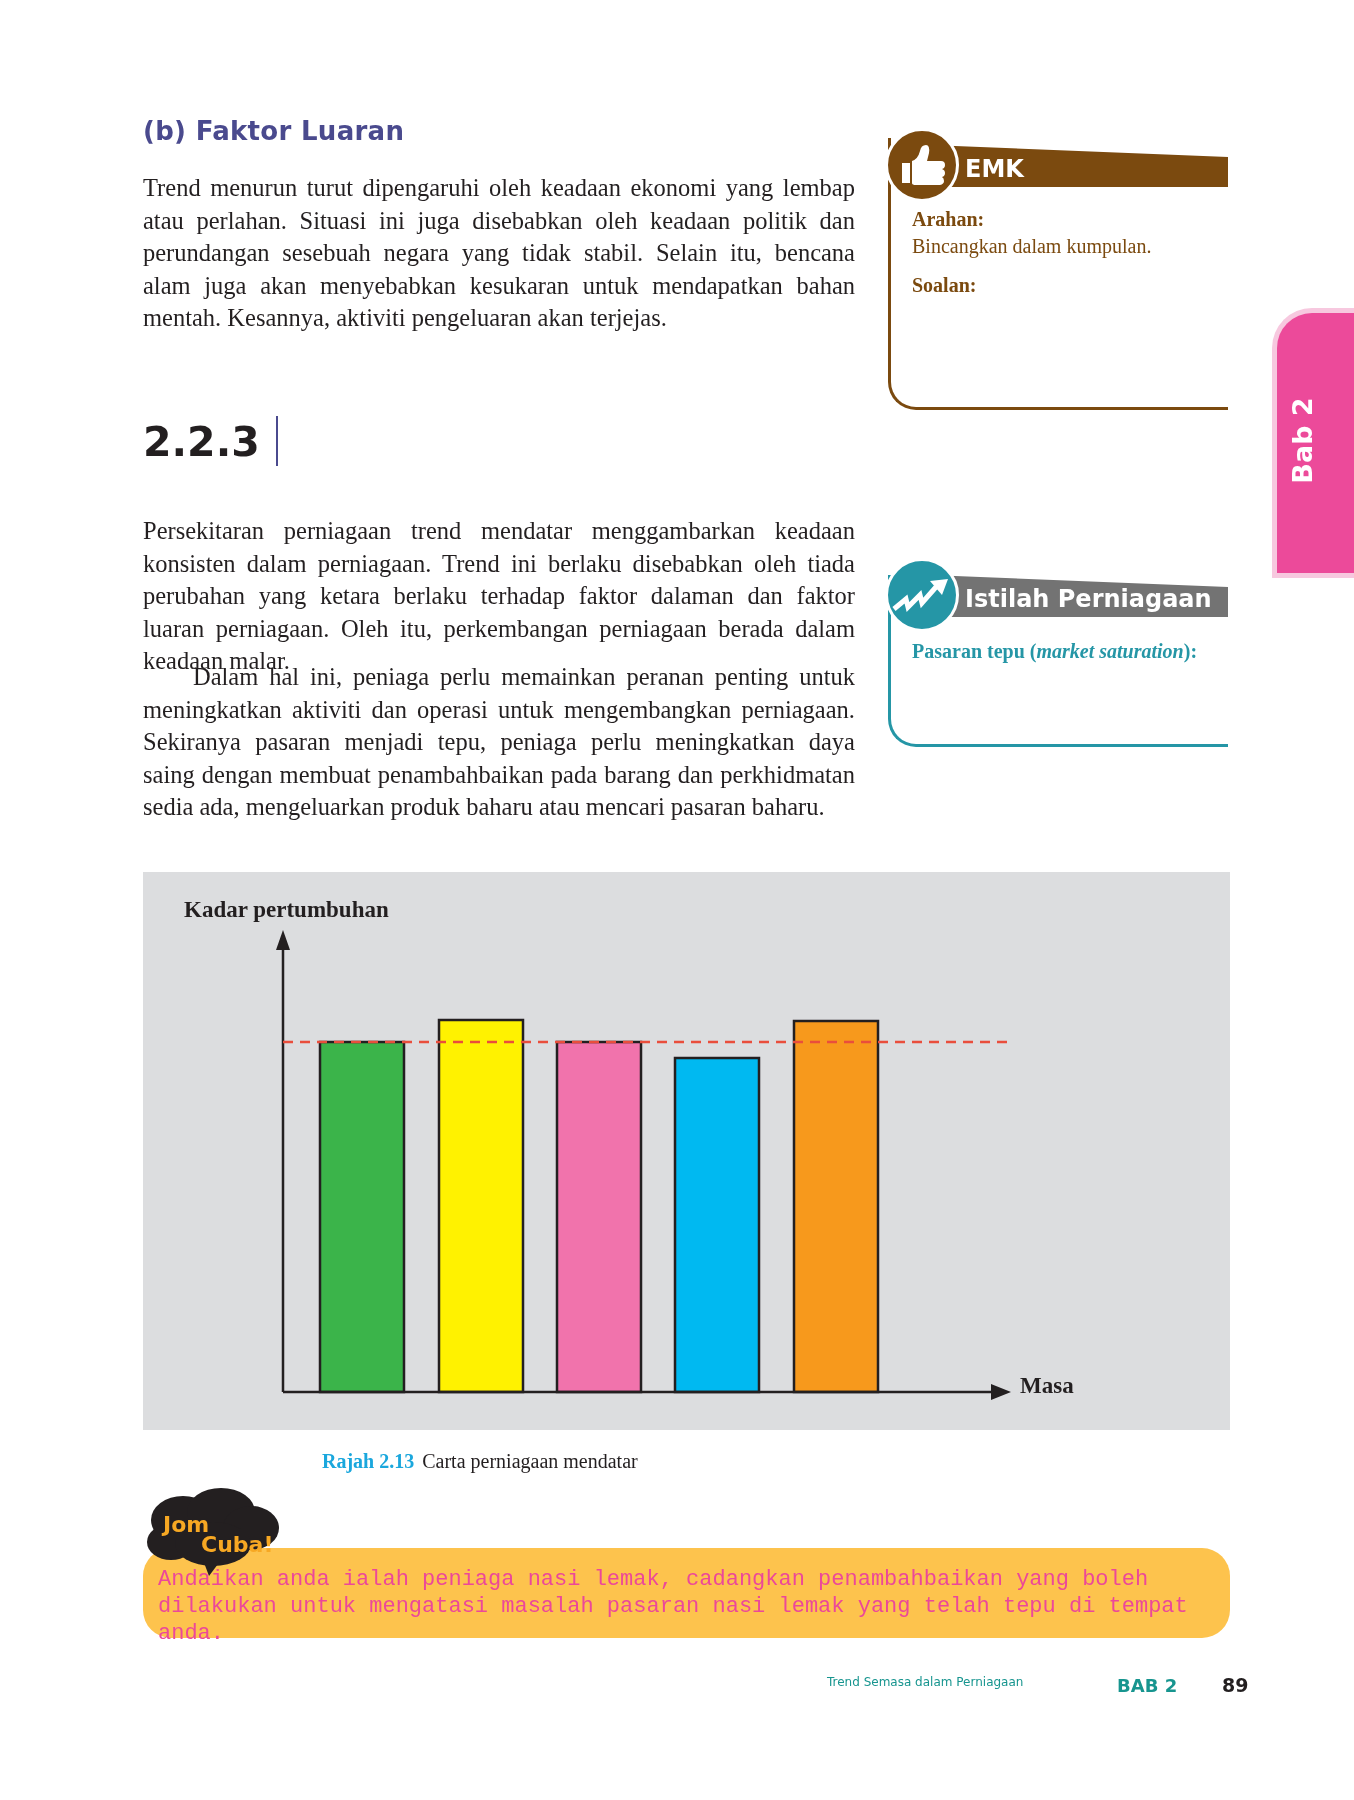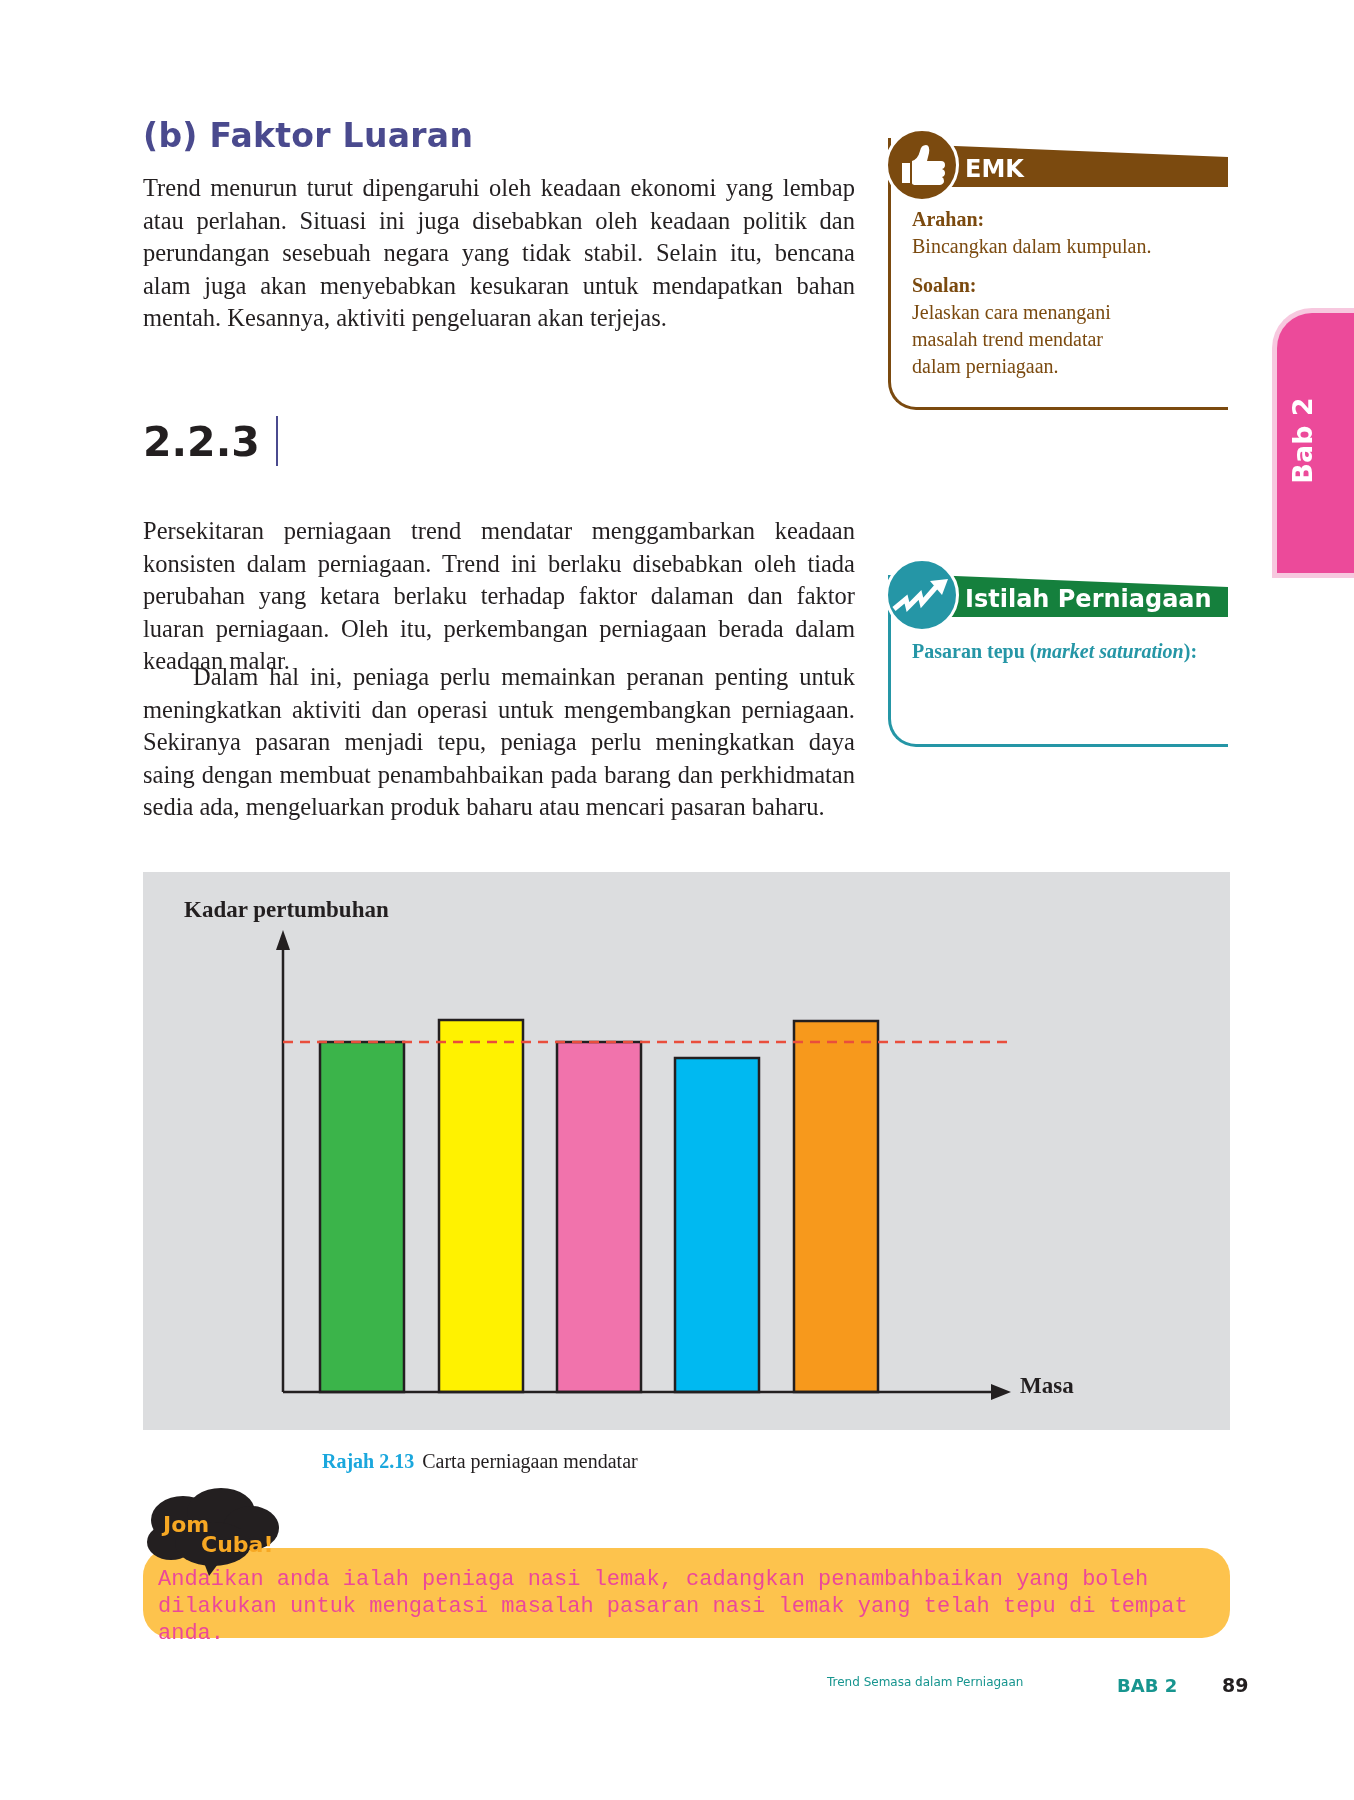--- a/index.html
+++ b/index.html
@@ -8,21 +8,21 @@
     background: #ffffff;
     font-family: "Liberation Serif", "DejaVu Serif", serif;
     color: #231f20;
   }
   .abs { position: absolute; }
 
   
   .sub-heading {
     left: 143px; top: 116px;
     font-family: "DejaVu Sans", "Liberation Sans", sans-serif;
-    font-weight: bold; font-size: 33px; color: #4a4a8e; letter-spacing: 0.3px;
+    font-weight: bold; font-size: 26px; color: #4a4a8e; letter-spacing: 0.3px;
   }
   .body-text {
     font-size: 24.5px; line-height: 32.5px; text-align: justify;
     width: 712px; left: 143px;
   }
   .para1 { top: 172px; }
   .section-heading {
     left: 143px; top: 410px; height: 56px; display: flex; align-items: flex-end;
     font-family: "DejaVu Sans", "Liberation Sans", sans-serif; font-weight: bold;
     font-size: 41px;
@@ -72,21 +72,21 @@
   }
 
   
   .ist-box {
     left: 888px; top: 575px; width: 340px; height: 172px;
     border-left: 3px solid #2596a6; border-bottom: 3px solid #2596a6;
     border-bottom-left-radius: 28px; box-sizing: border-box;
   }
   .ist-banner {
     left: 930px; top: 575px; width: 298px; height: 42px;
-    background: #15803d;
+    background: #737373;
     clip-path: polygon(0 0, 100% 12px, 100% 100%, 0 100%);
     display: flex; align-items: center;
   }
   .ist-banner-label {
     font-family: "DejaVu Sans", "Liberation Sans", sans-serif; font-weight: bold;
     font-size: 24px; color: #fff; margin-left: 35px; margin-top: 6px;
   }
   .ist-circle {
     left: 885px; top: 558px; width: 74px; height: 74px; border-radius: 50%;
     background: #2596a6; border: 3px solid #fff; box-sizing: border-box;
@@ -149,21 +149,20 @@
 <div class="abs emk-circle">
   <svg width="48" height="44" viewBox="0 0 48 44">
     <path d="M4 20 h8 v20 h-8 z M14 18 q6 -2 8 -10 q1 -6 6 -6 q4 0 3 8 l-2 8 h14 q4 0 4 4 q0 3 -3 4 q3 1 3 4 q0 3 -3 4 q2 1 2 4 q0 3 -4 4 h-24 q-4 0 -4 -2 z" fill="#fff"></path>
   </svg>
 </div>
 <div class="abs emk-content">
   <div class="emk-label">Arahan:</div>
   <div>Bincangkan dalam kumpulan.</div>
   <div class="emk-gap"></div>
   <div class="emk-label">Soalan:</div>
-  <div style="width:230px">Jelaskan cara menangani masalah trend mendatar dalam perniagaan.</div>
 </div>
 
 <div class="abs bab-tab"></div>
 <div class="abs bab-label">Bab 2</div>
 
 <div class="abs ist-box"></div>
 <div class="abs ist-banner">
   <span class="ist-banner-label">Istilah Perniagaan</span>
 </div>
 <div class="abs ist-circle">

